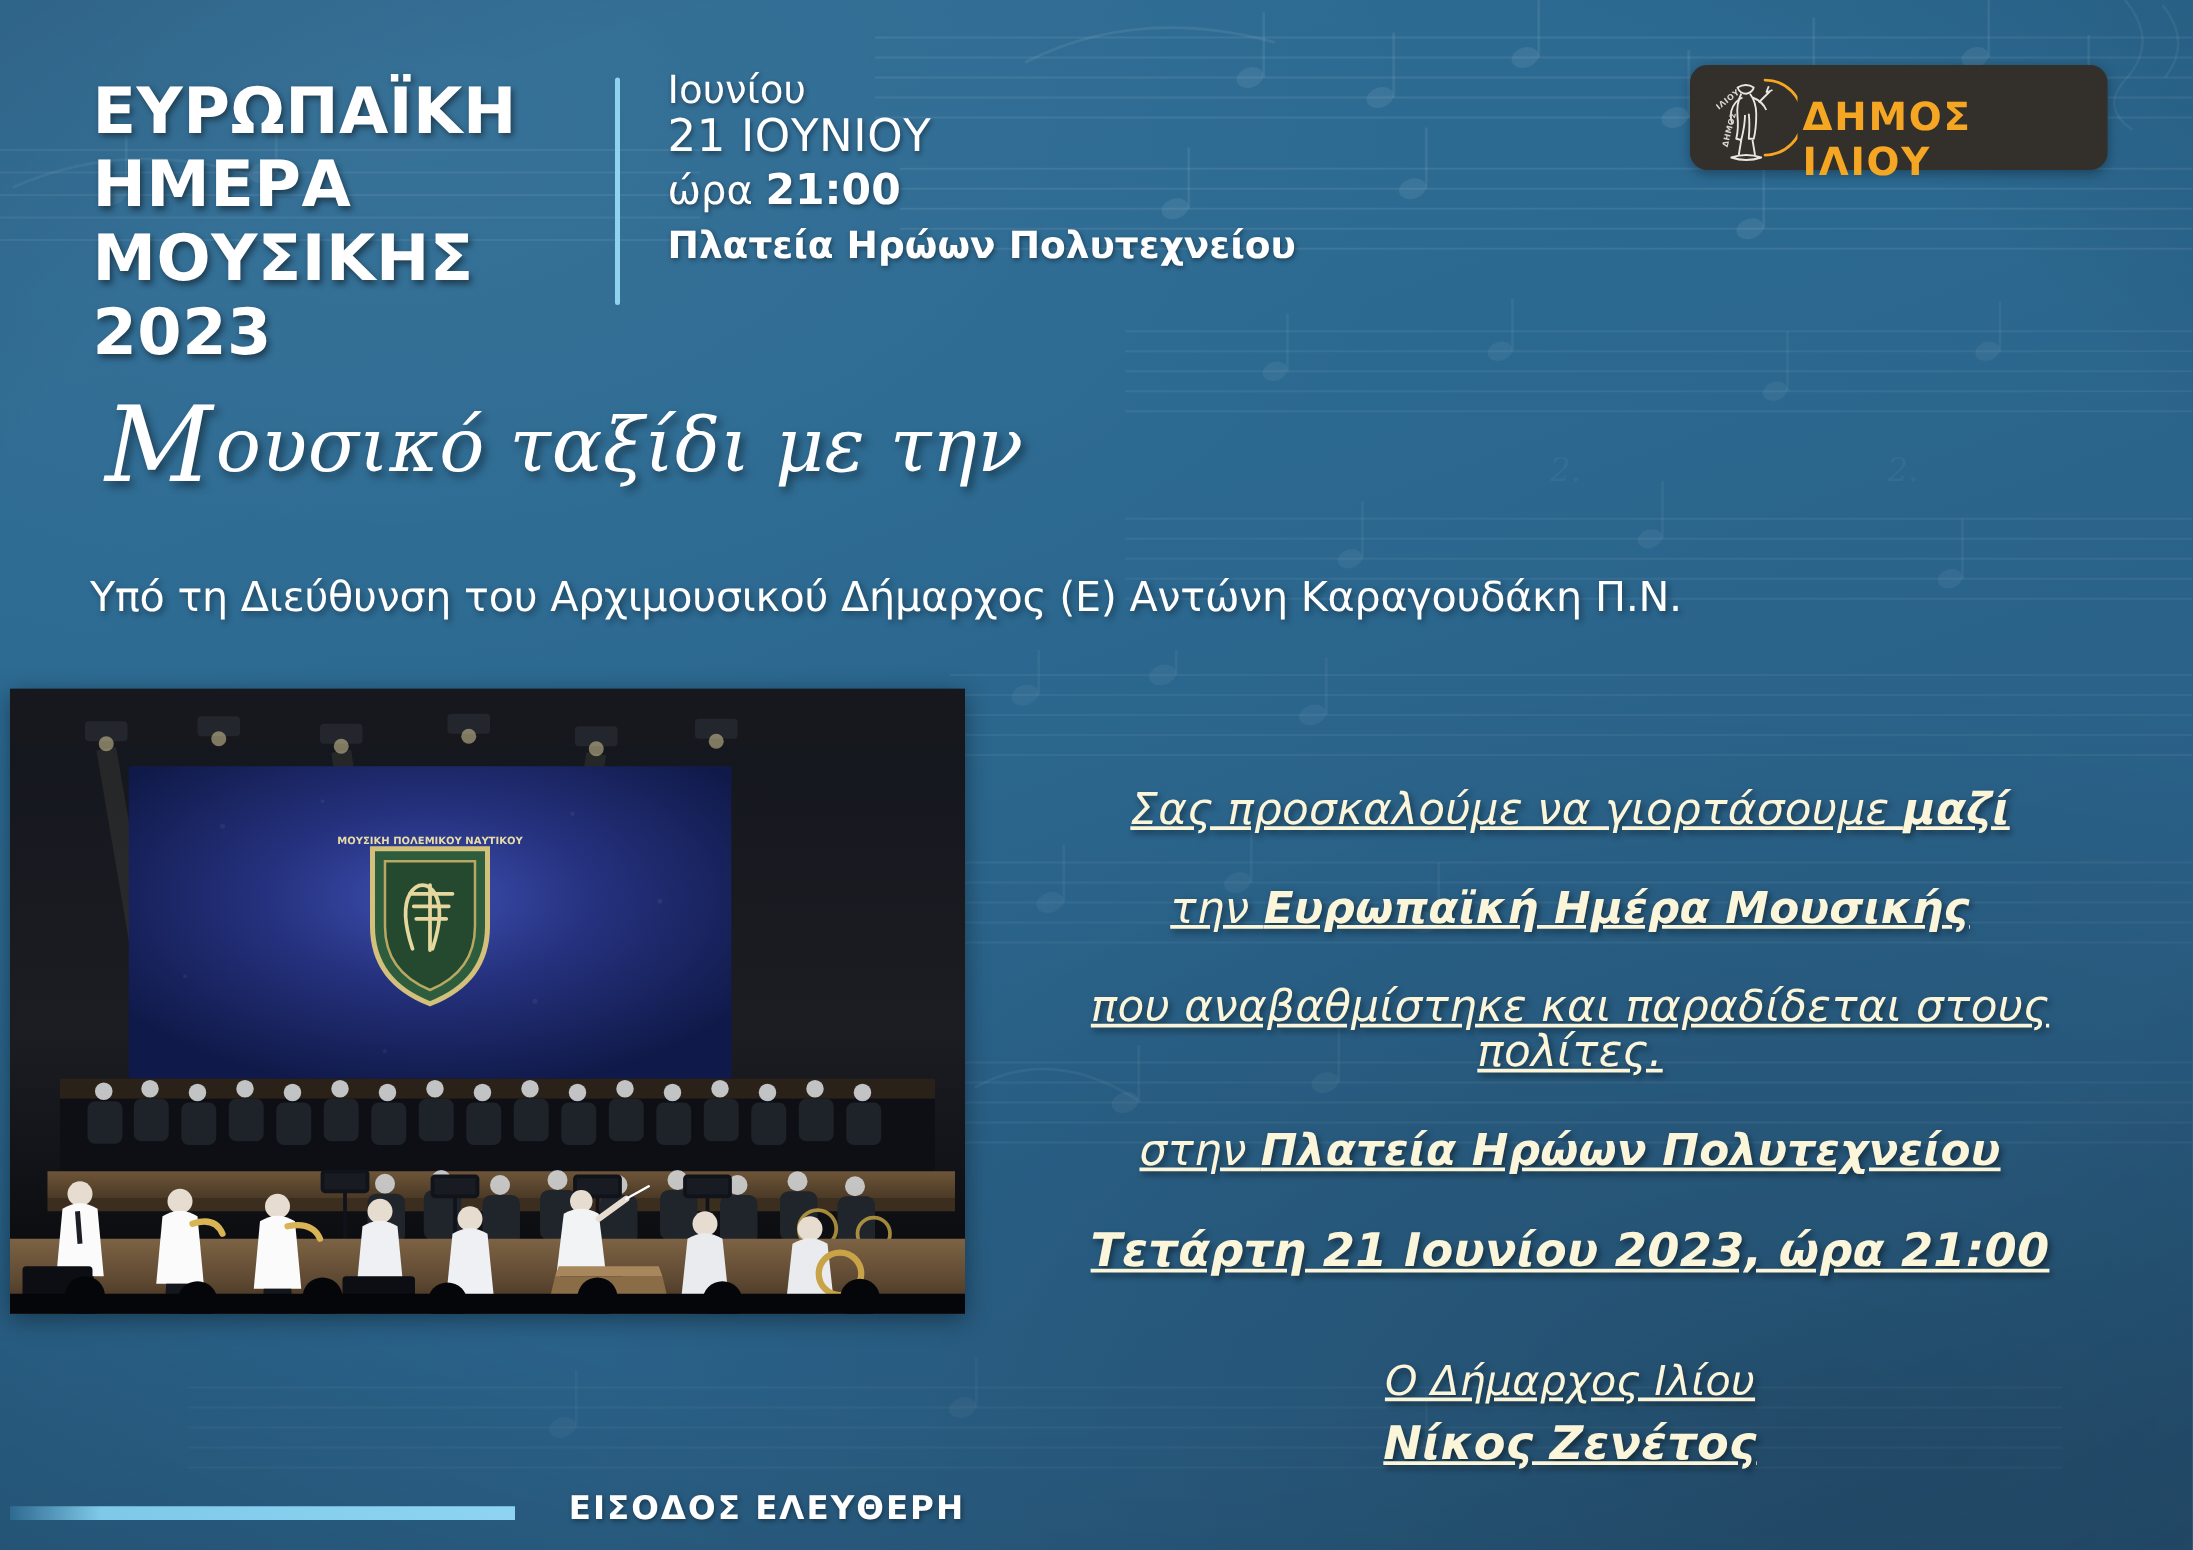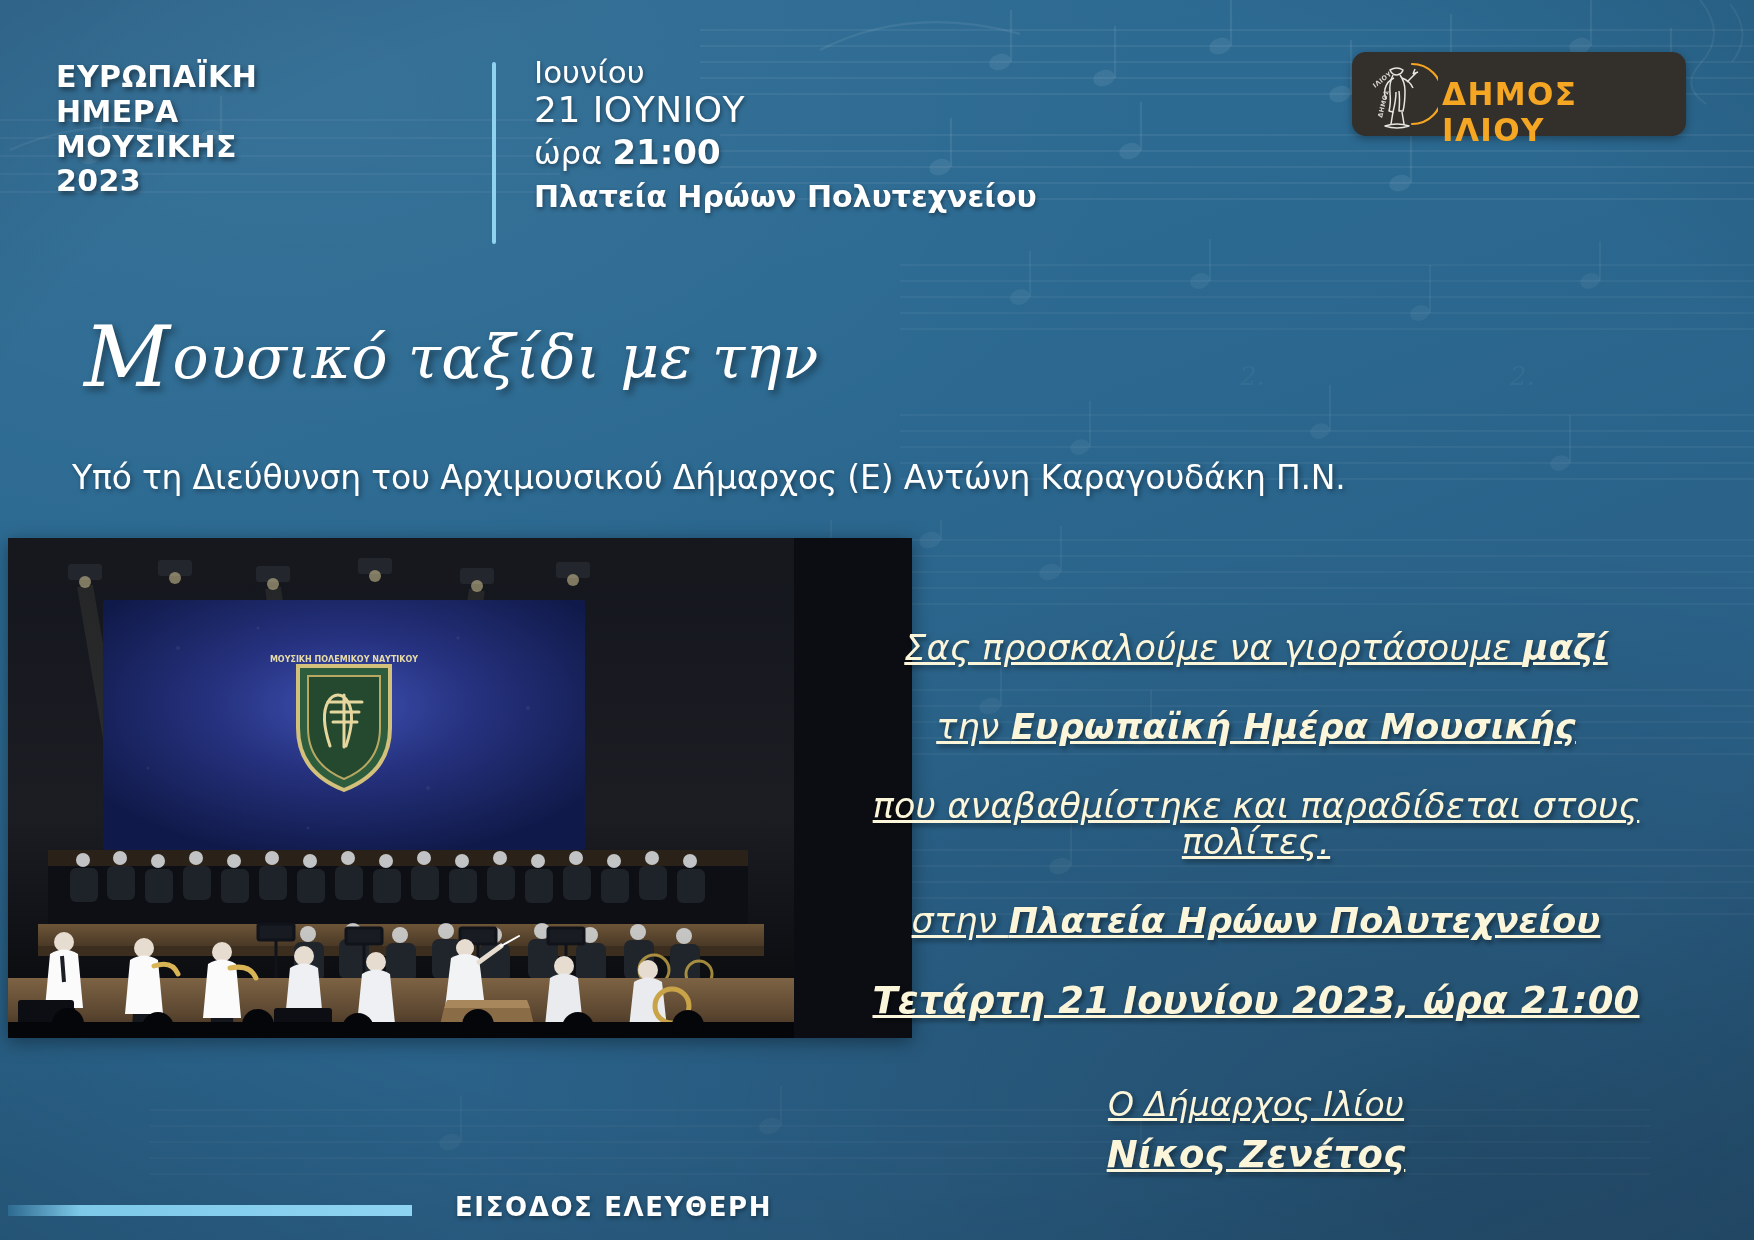--- a/index.html
+++ b/index.html
@@ -35,25 +35,25 @@
   .vignette {
     position: absolute;
     inset: 0;
     background: radial-gradient(ellipse 95% 85% at 50% 45%, rgba(0,0,0,0) 55%, rgba(0,0,0,0.22) 100%);
     pointer-events: none;
   }
 
   
   .top-left-title {
     position: absolute;
-    left: 56px;
+    left: 74px;
     top: 60px;
     color: #ffffff;
     font-weight: bold;
-    font-size: 30px;
+    font-size: 51px;
     line-height: 1.16;
     letter-spacing: 0.4px;
     text-shadow: 2px 3px 5px rgba(0,0,0,0.45);
     white-space: pre-line;
   }
 
   .divider-rule {
     position: absolute;
     left: 492px;
     top: 62px;
@@ -148,22 +148,22 @@
     font-size: 33px;
     letter-spacing: -0.2px;
     white-space: nowrap;
     text-shadow: 2px 2px 5px rgba(0,0,0,0.4);
   }
 
   
   .photo-frame {
     position: absolute;
     left: 8px;
-    top: 538px;
-    width: 904px;
+    top: 551px;
+    width: 764px;
     height: 500px;
     overflow: hidden;
     background: #0b0d12;
     box-shadow: 0 4px 18px rgba(0,0,0,0.4);
   }
   .photo-inner { position: absolute; inset: 0; }
 
   
   .invite {
     position: absolute;

